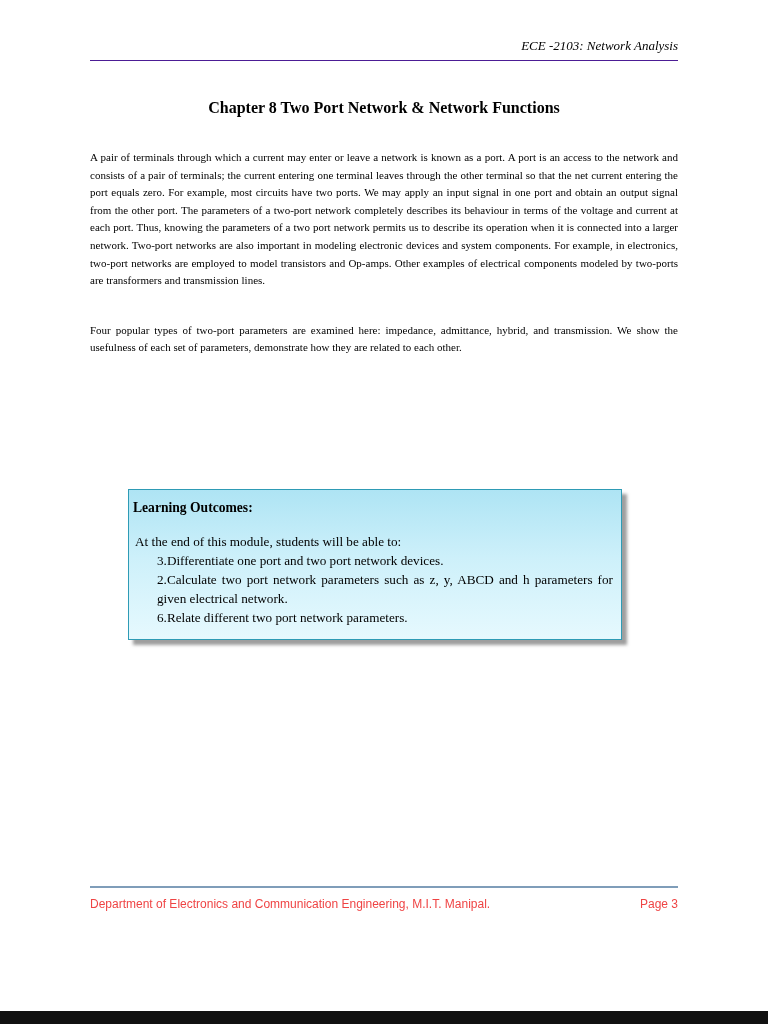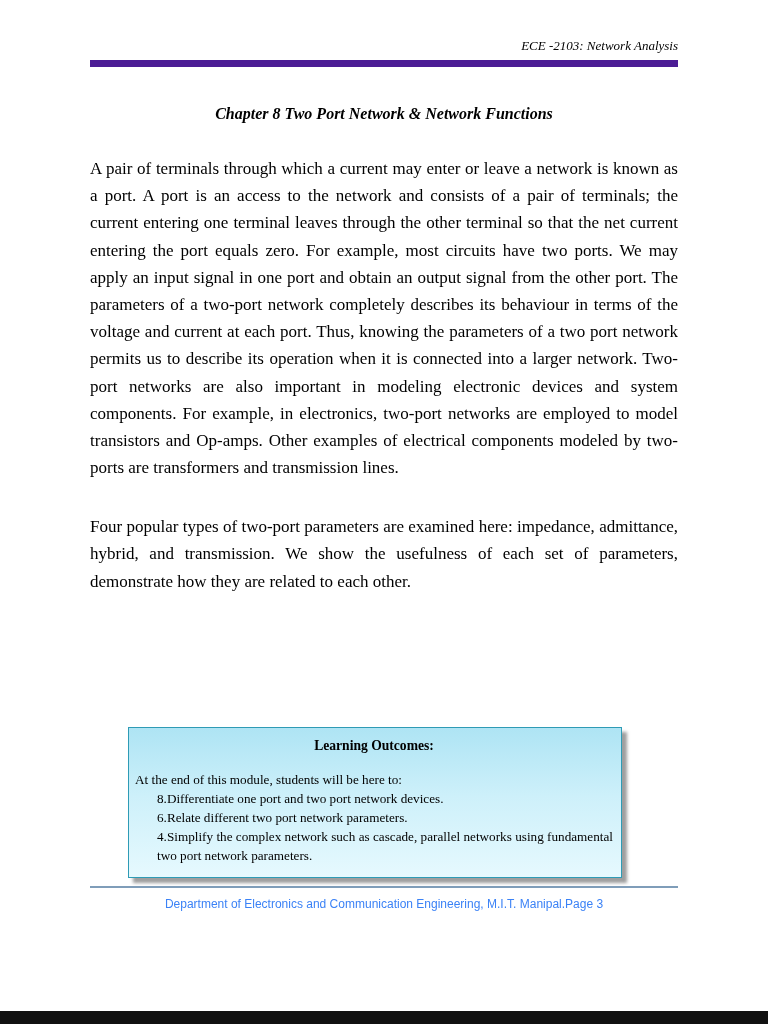--- a/index.html
+++ b/index.html
@@ -18,51 +18,50 @@
     margin: 0 auto;
   }
   .content {
     padding: 0 90px;
   }
   .header {
     padding-top: 38px;
     text-align: right;
     font-style: italic;
     font-size: 13px;
-    border-bottom: 7px solid #4c1d95;
+    border-bottom: 1px solid #4c1d95;
     padding-bottom: 6px;
   }
   .doc-title {
     margin-top: 38px;
     text-align: center;
     font-weight: bold;
     font-size: 16px;
-    font-style: italic;
   }
   .para {
     margin-top: 32px;
-    font-size: 17px;
+    font-size: 11px;
     line-height: 1.6;
     text-align: justify;
   }
   .para.second {
   }
   .outcomes-box {
     margin-top: 132px;
     margin-left: 38px;
     width: 482px;
     border: 1px solid #2e9bb5;
     background: linear-gradient(to bottom, #aee4f4 0%, #cdf0fa 45%, #e6f9fe 100%);
     box-shadow: 5px 5px 3px rgba(80, 80, 80, 0.55);
     padding: 8px 6px 12px 4px;
     font-size: 13.2px;
     line-height: 1.45;
   }
   .outcomes-title {
-    text-align: center;
+    text-align: left;
     font-weight: bold;
     font-size: 13.6px;
     margin-bottom: 14px;
   }
   .outcomes-intro {
     margin-left: 2px;
   }
   .outcomes-list {
     margin-left: 24px;
     margin-right: 2px;
@@ -71,24 +70,24 @@
     text-align: justify;
   }
   .footer {
     position: absolute;
     left: 90px;
     right: 90px;
     top: 886px;
     border-top: 2px solid #7f9db9;
     padding-top: 9px;
     display: flex;
-    justify-content: center;
+    justify-content: space-between;
     font-family: "Liberation Sans", sans-serif;
     font-size: 12px;
-    color: #3b82f6;
+    color: #ef4444;
   }
   .viewer-edge {
     position: absolute;
     left: 0;
     bottom: 0;
     width: 100%;
     height: 13px;
     background: #111111;
   }
 </style>
@@ -103,25 +102,25 @@
     </div>
 
     <h1 class="doc-title">Chapter 8 Two Port Network &amp; Network Functions</h1>
 
     <p class="para">A pair of terminals through which a current may enter or leave a network is known as a port. A port is an access to the network and consists of a pair of terminals; the current entering one terminal leaves through the other terminal so that the net current entering the port equals zero. For example, most circuits have two ports. We may apply an input signal in one port and obtain an output signal from the other port. The parameters of a two-port network completely describes its behaviour in terms of the voltage and current at each port. Thus, knowing the parameters of a two port network permits us to describe its operation when it is connected into a larger network. Two-port networks are also important in modeling electronic devices and system components. For example, in electronics, two-port networks are employed to model transistors and Op-amps. Other examples of electrical components modeled by two-ports are transformers and transmission lines.</p>
 
     <p class="para second">Four popular types of two-port parameters are examined here: impedance, admittance, hybrid, and transmission. We show the usefulness of each set of parameters, demonstrate how they are related to each other.</p>
 
     <div class="outcomes-box">
       <div class="outcomes-title">Learning Outcomes:</div>
-      <div class="outcomes-intro">At the end of this module, students will be here to:</div>
+      <div class="outcomes-intro">At the end of this module, students will be able to:</div>
       <div class="outcomes-list">
-        <div class="outcome-item">8.Differentiate one port and two port network devices.</div>
+        <div class="outcome-item">3.Differentiate one port and two port network devices.</div>
+        <div class="outcome-item">2.Calculate two port network parameters such as z, y, ABCD and h parameters for given electrical network.</div>
         <div class="outcome-item">6.Relate different two port network parameters.</div>
-        <div class="outcome-item">4.Simplify the complex network such as cascade, parallel networks using fundamental two port network parameters.</div>
       </div>
     </div>
 
   </div>
 
   <div class="footer">
     <span>Department of Electronics and Communication Engineering, M.I.T. Manipal.</span>
     <span>Page 3</span>
   </div>
 

